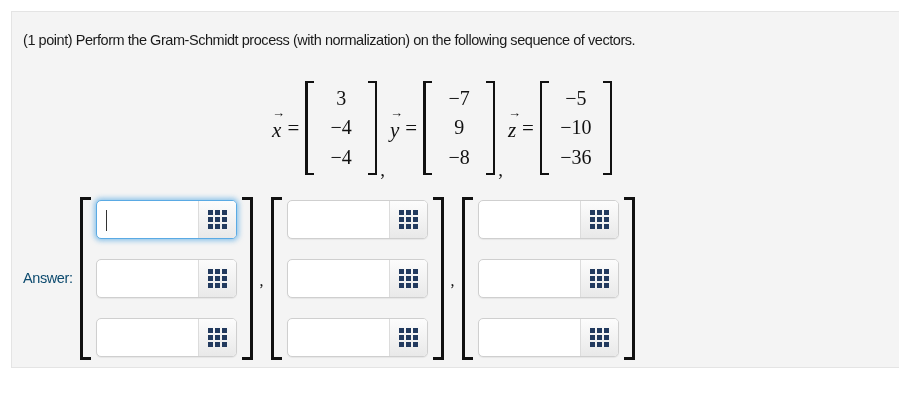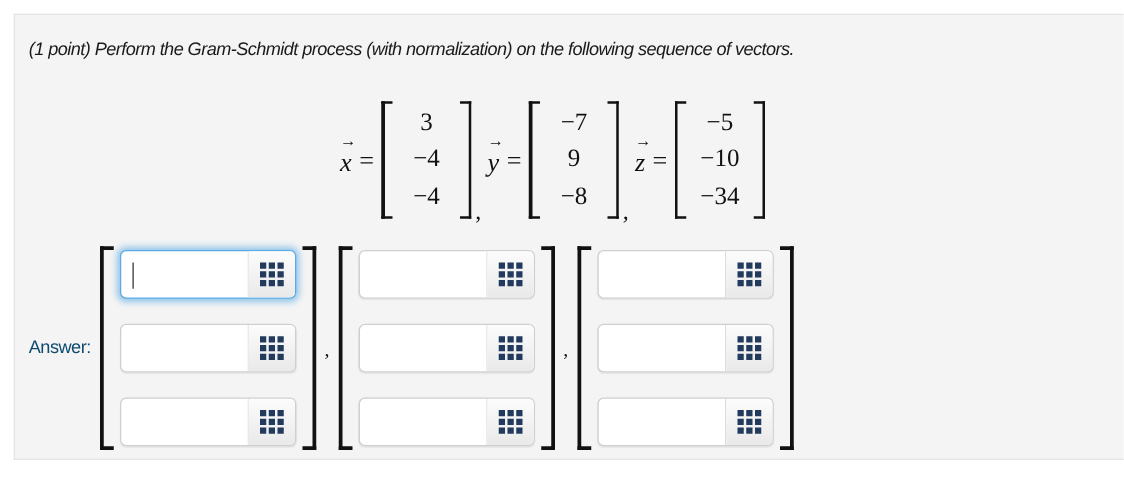--- a/index.html
+++ b/index.html
@@ -31,21 +31,20 @@
   
   #prompt {
     position: absolute;
     left: 11px;
     top: 20px;
     font-size: 14.5px;
     color: #1a1a1a;
     letter-spacing: -0.45px;
     white-space: nowrap;
     font-family: "Liberation Sans", sans-serif;
-    font-style: italic;
   }
 
   
   #vectors-row {
     position: absolute;
     left: 0;
     top: 57px;
     width: 888px;
     height: 118px;
     display: flex;
@@ -327,21 +326,21 @@
         <span>z</span>
       </span>
       <span class="vec-eq">=</span>
       <span class="matrix">
         <span class="brk brk-left">
             <span class="stem"></span>
           </span>
         <span class="matrix-cells">
           <span class="cell">−5</span>
           <span class="cell">−10</span>
-          <span class="cell">−34</span>
+          <span class="cell">−36</span>
         </span>
         <span class="brk brk-right">
             <span class="stem"></span>
           </span>
       </span>
     </div>
 
   </div>
 
   <div id="answer-row">

